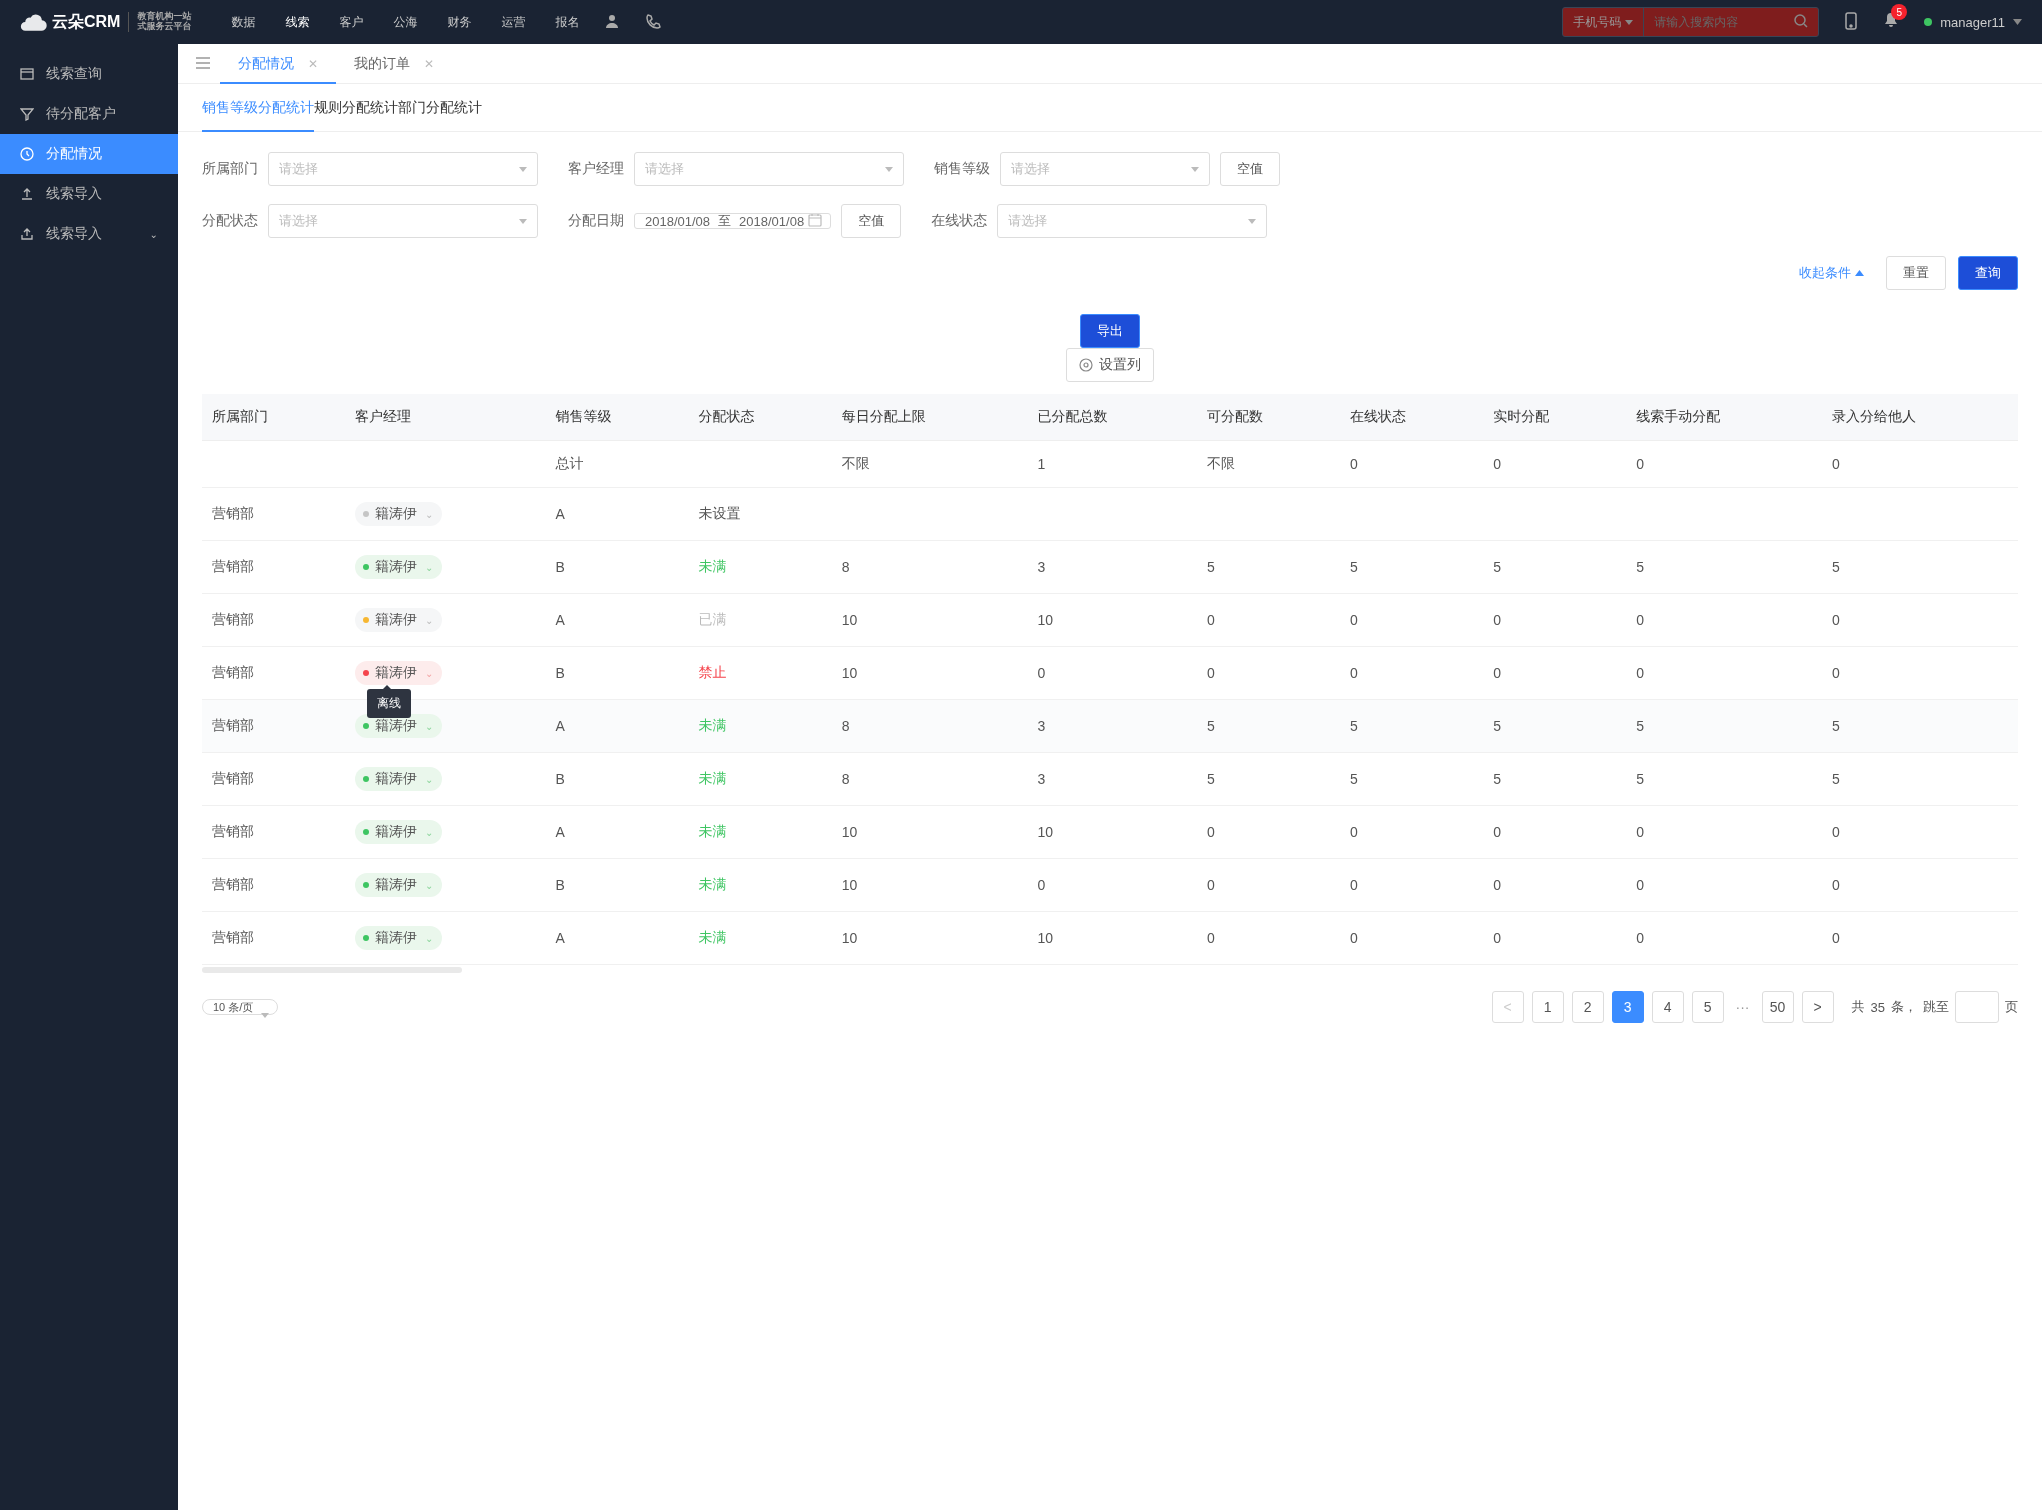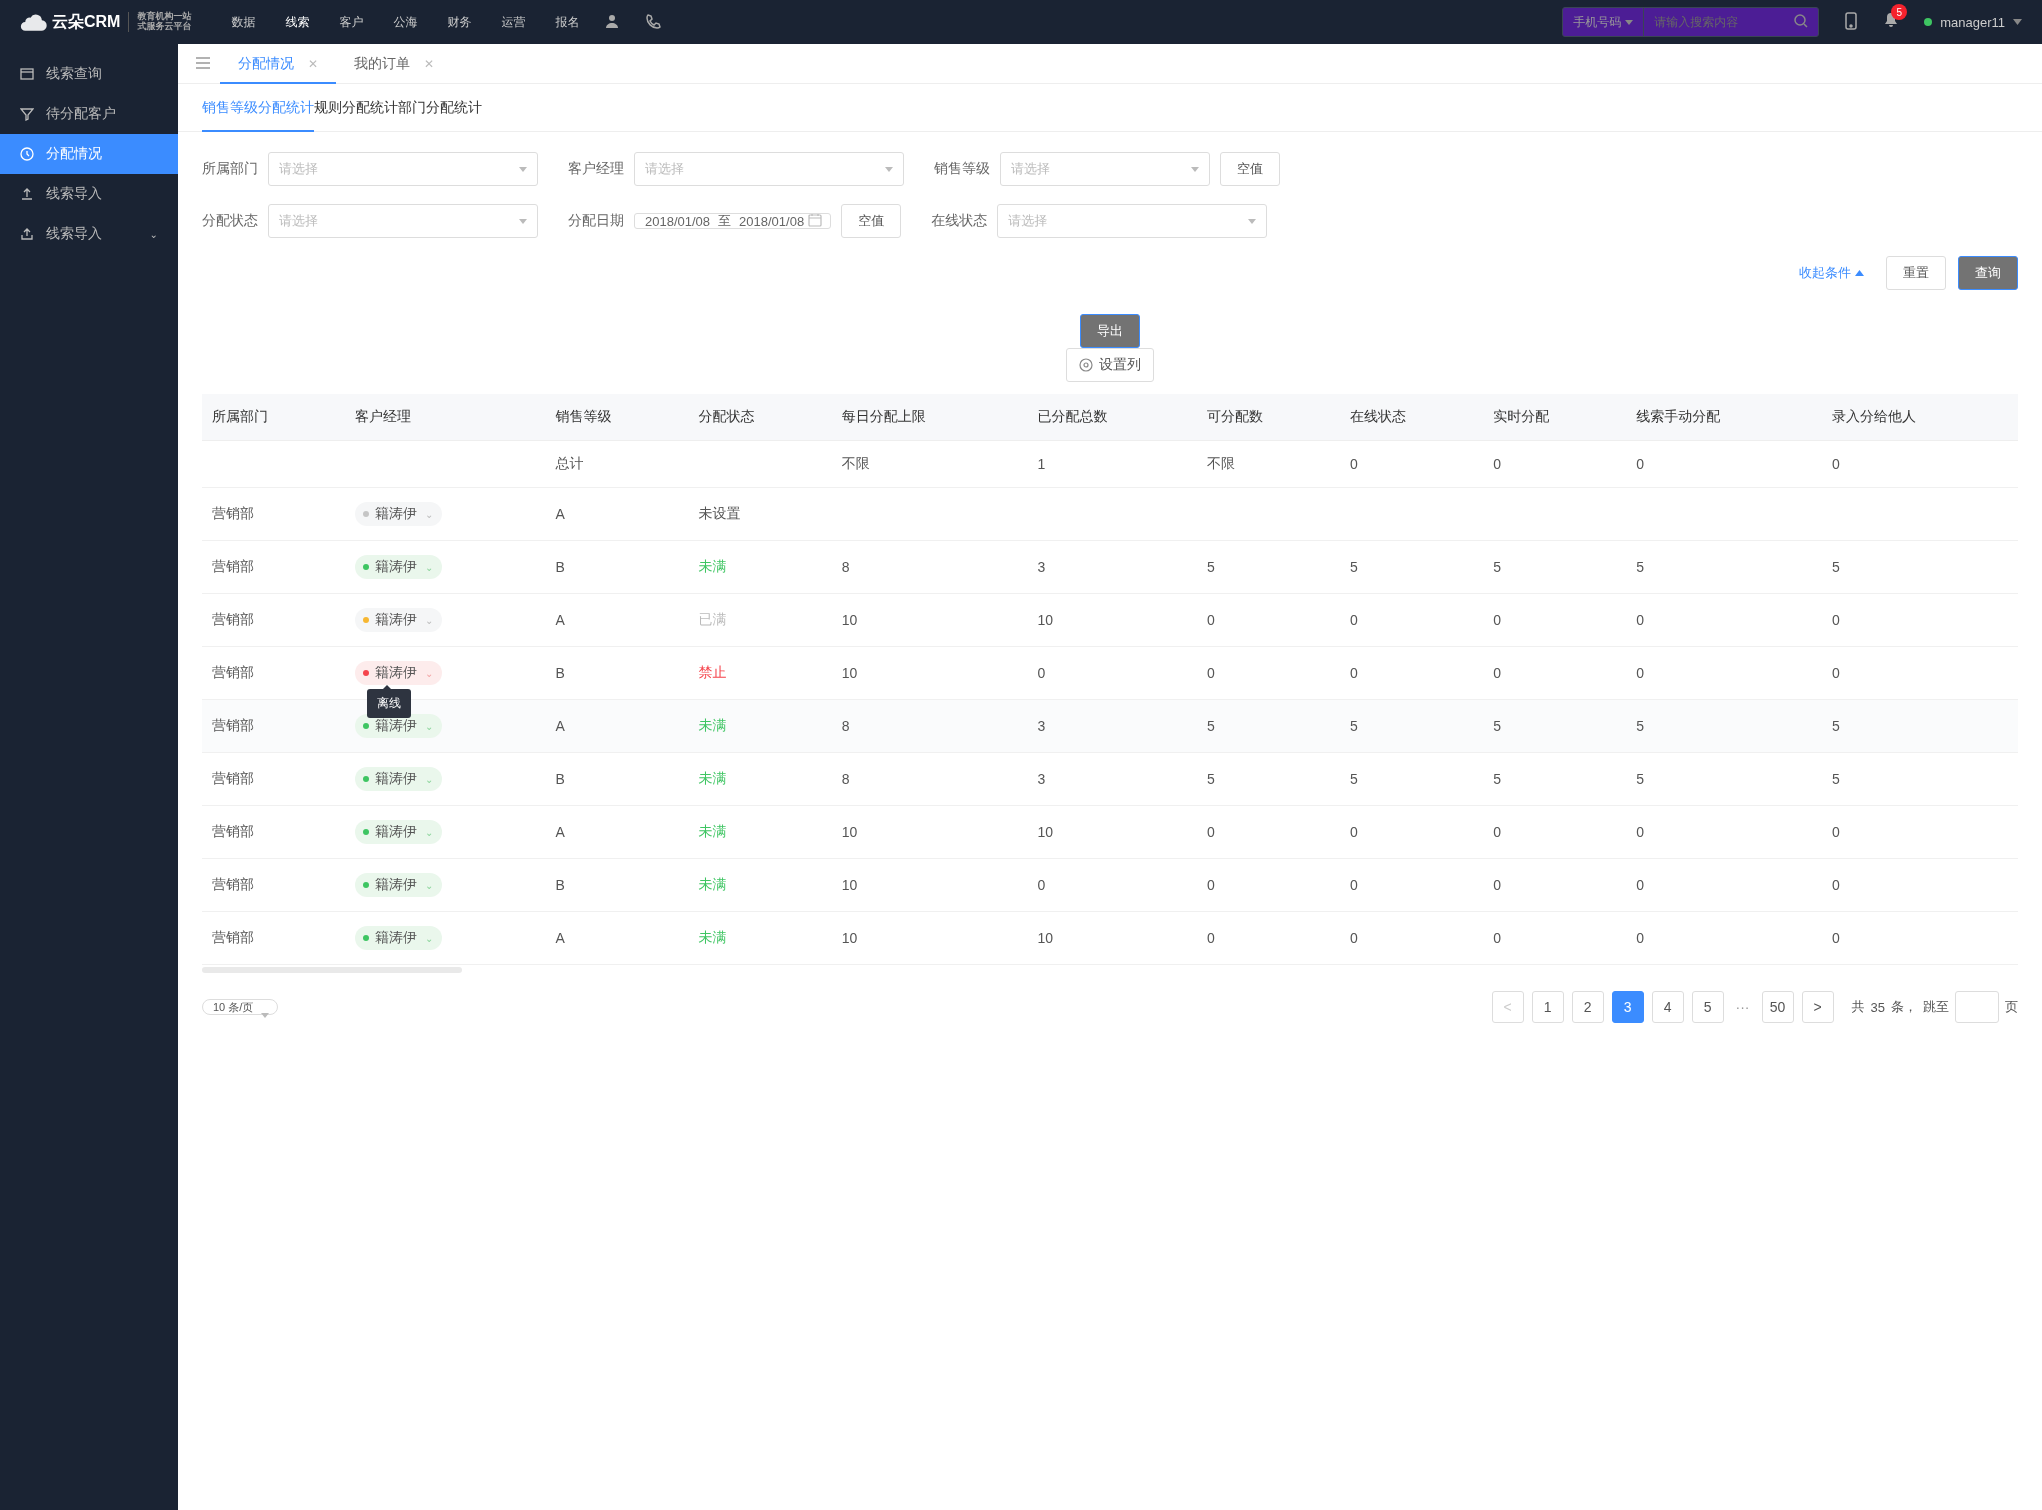--- a/index.html
+++ b/index.html
@@ -8,21 +8,21 @@
     
     .topbar { height: 44px; background: #1a2333; display: flex; align-items: center; padding: 0 20px; color: #fff; }
     .logo { display: flex; align-items: center; font-size: 16px; font-weight: bold; color: #fff; }
     .logo-icon { width: 28px; height: 22px; margin-right: 4px; }
     .logo-sub { font-size: 9px; line-height: 1.1; margin-left: 8px; border-left: 1px solid #555; padding-left: 8px; color: #aaa; }
     .topmenu { display: flex; margin-left: 40px; gap: 30px; }
     .topmenu-item { color: #ccc; cursor: pointer; font-size: 12px; }
     .topmenu-item.active { color: #fff; }
     .topicons { display: flex; gap: 25px; margin-left: 25px; color: #aaa; }
     .topicons span { cursor: pointer; }
-    .search-wrap { margin-left: auto; display: flex; align-items: center; border: 1px solid #3a4455; border-radius: 3px; height: 30px; background: #4c1d95; }
+    .search-wrap { margin-left: auto; display: flex; align-items: center; border: 1px solid #3a4455; border-radius: 3px; height: 30px; background: #7f1d1d; }
     .search-prefix { padding: 0 10px; font-size: 12px; color: #999; display: flex; align-items: center; gap: 4px; border-right: 1px solid #3a4455; height: 100%; }
     .search-input { background: transparent; border: none; color: #fff; padding: 0 10px; width: 140px; outline: none; font-size: 12px; }
     .search-input::placeholder { color: #666; }
     .search-btn { padding: 0 10px; color: #888; cursor: pointer; }
     .top-right { display: flex; align-items: center; gap: 25px; margin-left: 25px; }
     .top-right-ico { color: #aaa; cursor: pointer; position: relative; }
     .badge { position: absolute; top: -8px; right: -8px; background: #f5222d; color: #fff; border-radius: 8px; min-width: 16px; height: 16px; font-size: 10px; display: flex; align-items: center; justify-content: center; padding: 0 3px; }
     .user-wrap { display: flex; align-items: center; gap: 8px; color: #ccc; cursor: pointer; font-size: 13px; }
     .status-dot-user { width: 8px; height: 8px; background: #3ec562; border-radius: 50%; }
     
@@ -54,21 +54,21 @@
     .filters { padding: 20px 24px 12px; }
     .filter-row { display: flex; gap: 30px; margin-bottom: 18px; align-items: center; }
     .filter-item { display: flex; align-items: center; gap: 10px; }
     .filter-label { color: #666; font-size: 14px; white-space: nowrap; }
     .select-mock { border: 1px solid #ddd; border-radius: 3px; height: 34px; padding: 0 28px 0 10px; min-width: 270px; color: #bbb; position: relative; display: flex; align-items: center; cursor: pointer; font-size: 13px; }
     .select-mock.small { min-width: 210px; }
     .select-mock::after { content: ""; position: absolute; right: 10px; top: 14px; width: 0; height: 0; border-left: 4px solid transparent; border-right: 4px solid transparent; border-top: 5px solid #bbb; }
     .date-input { border: 1px solid #ddd; border-radius: 3px; height: 16px; padding: 0 26px 0 10px; display: flex; align-items: center; gap: 8px; color: #666; font-size: 13px; position: relative; cursor: pointer; }
     .date-ico { color: #bbb; position: absolute; right: 8px; }
     .btn { border: 1px solid #ddd; background: #fff; border-radius: 3px; height: 34px; padding: 0 16px; cursor: pointer; font-size: 13px; color: #555; }
-    .btn.primary { background: #737373; border-color: #3b8cff; color: #fff; text-align: right; }
+    .btn.primary { background: #1d4ed8; border-color: #3b8cff; color: #fff; text-align: right; }
     .filter-actions { display: flex; justify-content: flex-end; align-items: center; gap: 12px; }
     .collapse-link { color: #3b8cff; cursor: pointer; margin-right: 10px; font-size: 13px; display: flex; align-items: center; gap: 4px; }
     
     
     .toolbar { padding: 12px 24px; display: flex; justify-content: space-between; align-items: center; flex-direction: column; }
     .btn-set { border: 1px solid #ddd; background: #fff; border-radius: 3px; height: 34px; padding: 0 12px; display: flex; align-items: center; gap: 6px; cursor: pointer; color: #555; }
     
     
     .table-wrap { padding: 0 24px; overflow-x: auto; }
     table { width: 100%; min-width: 1100px; border-collapse: collapse; }

